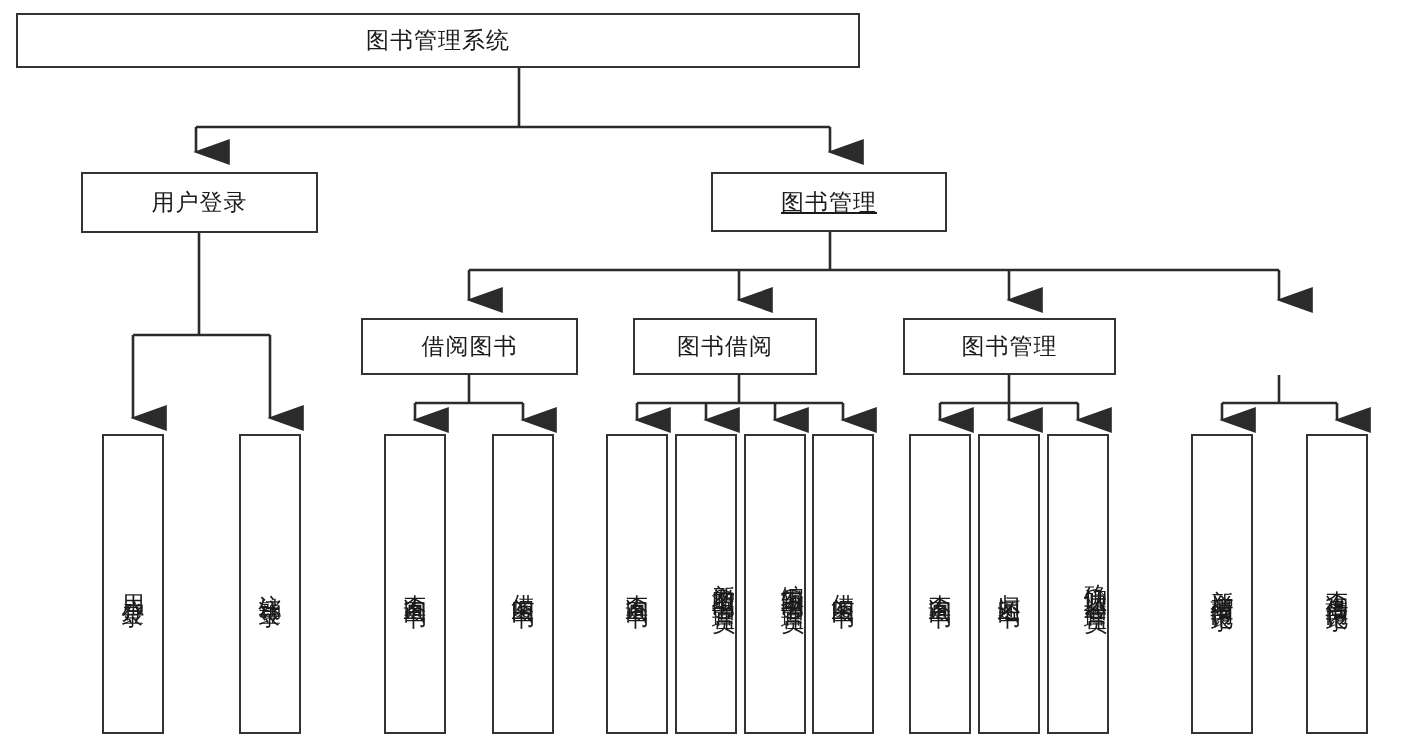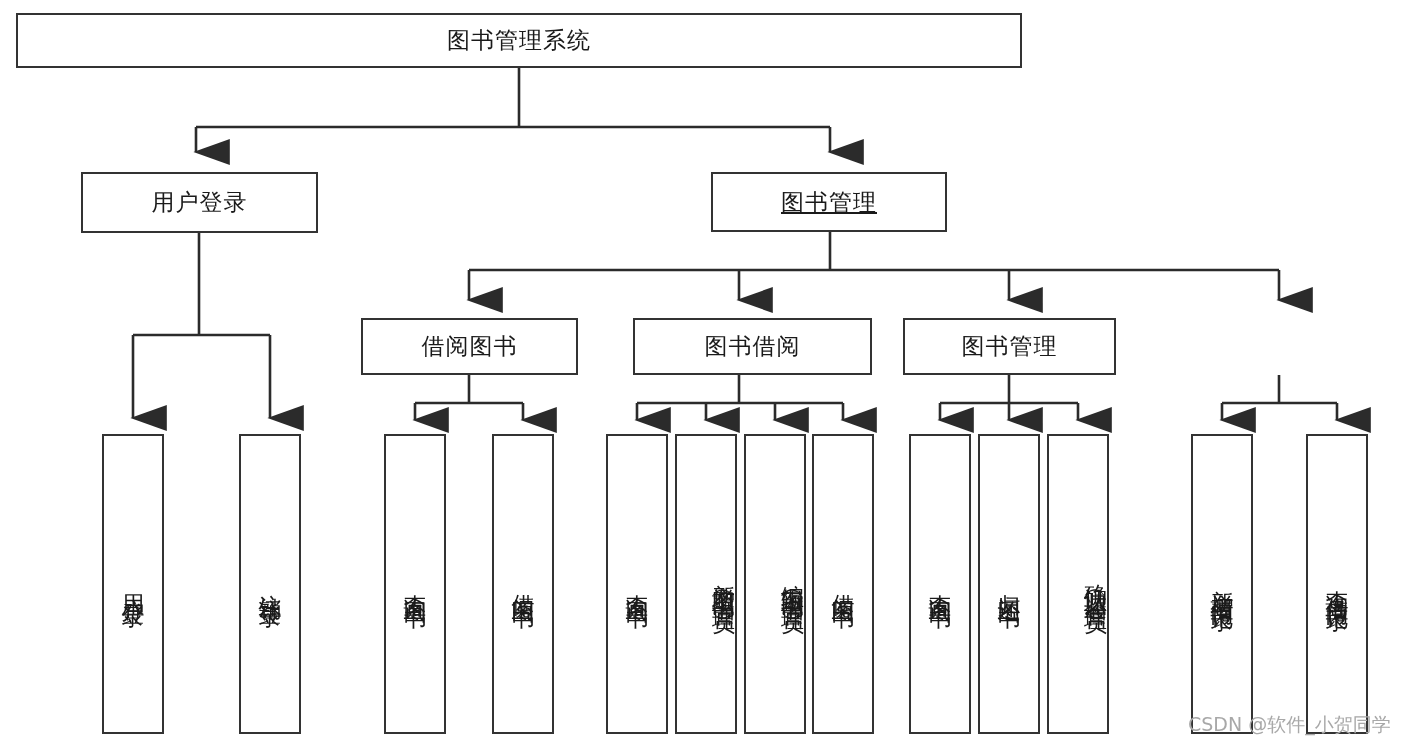--- a/index.html
+++ b/index.html
@@ -113,37 +113,37 @@
       <path d="M 1009 403 L 1009 420" marker-end="url(#arrow)"></path>
       <path d="M 1078 403 L 1078 420" marker-end="url(#arrow)"></path>
 
       <path d="M 1279 375 L 1279 403"></path>
       <path d="M 1222 403 L 1337 403"></path>
       <path d="M 1222 403 L 1222 420" marker-end="url(#arrow)"></path>
       <path d="M 1337 403 L 1337 420" marker-end="url(#arrow)"></path>
     </g>
   </svg>
 
-  <div class="node horiz" style="left:16px; top:13px; width:1006px; height:55px;">
+  <div class="node horiz" style="left:16px; top:13px; width:844px; height:55px;">
     <span class="node-label">图书管理系统</span>
   </div>
 
   <div class="node horiz" style="left:81px; top:172px; width:237px; height:61px;">
     <span class="node-label">用户登录</span>
   </div>
 
   <div class="node horiz" style="left:711px; top:172px; width:236px; height:60px;text-decoration:underline;">
     <span class="node-label">图书管理</span>
   </div>
 
   <div class="node horiz" style="left:361px; top:318px; width:217px; height:57px;">
     <span class="node-label">借阅图书</span>
   </div>
 
-  <div class="node horiz" style="left:633px; top:318px; width:239px; height:57px;">
+  <div class="node horiz" style="left:633px; top:318px; width:184px; height:57px;">
     <span class="node-label">图书借阅</span>
   </div>
 
   <div class="node horiz" style="left:903px; top:318px; width:213px; height:57px;">
     <span class="node-label">图书管理</span>
   </div>
 
 
   <div class="node vert" style="left:102px; top:434px; width:62px; height:300px;">
     <span class="node-label">用户登录</span>
@@ -190,15 +190,14 @@
   </div>
 
   <div class="node vert" style="left:1191px; top:434px; width:62px; height:300px;">
     <span class="node-label">新增借阅记录</span>
   </div>
 
   <div class="node vert" style="left:1306px; top:434px; width:62px; height:300px;">
     <span class="node-label">查询借阅记录</span>
   </div>
 
-  <div class="watermark">CSDN @软件_小贺同学</div>
 
 </div>
 
 </body></html>

